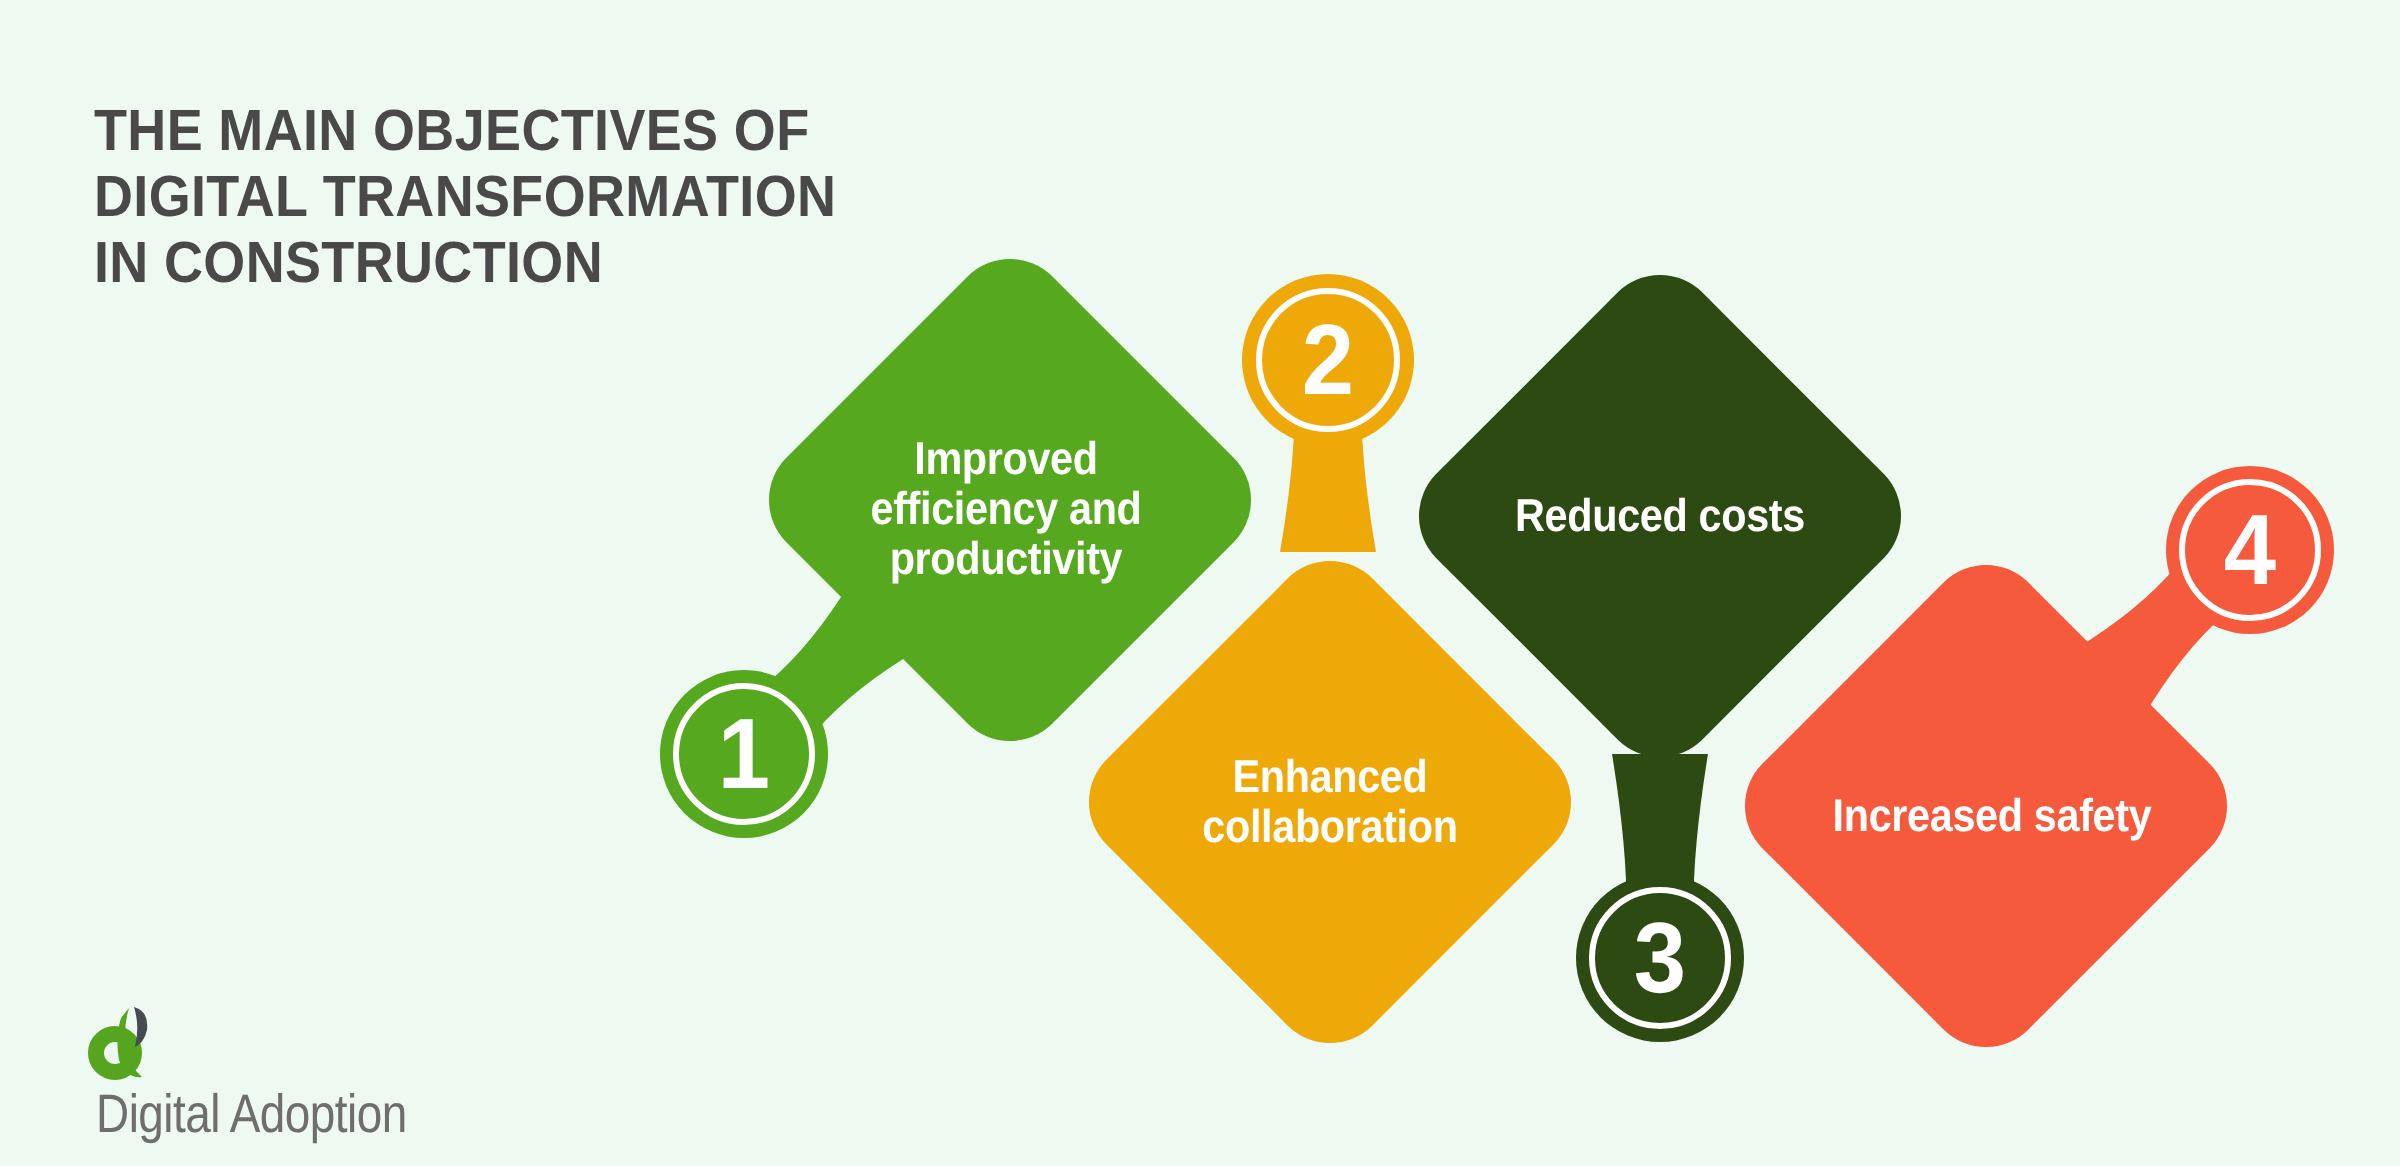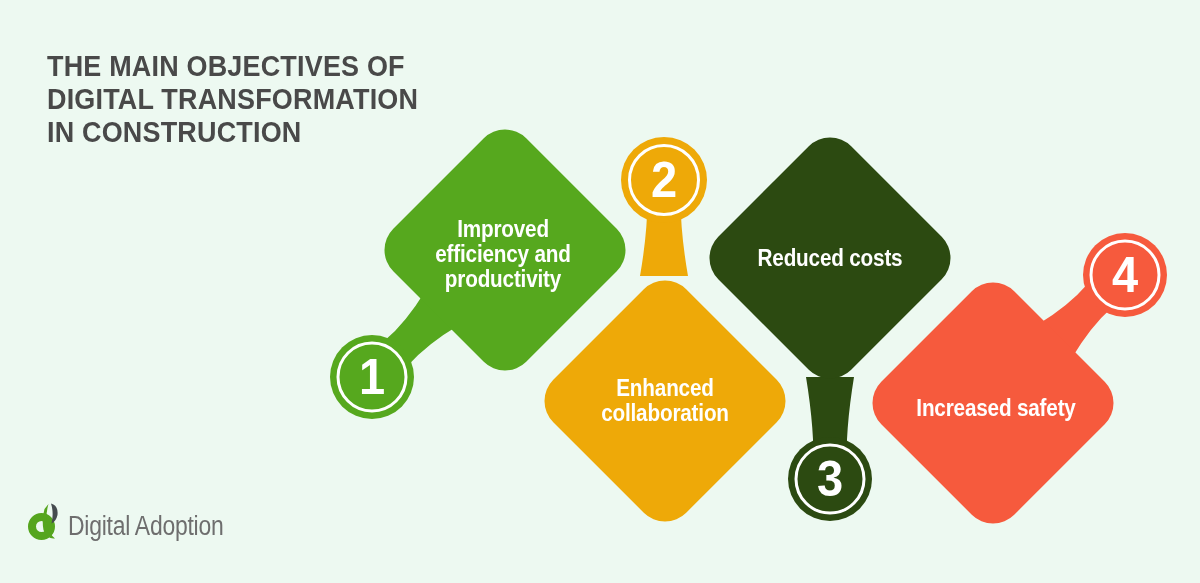--- a/index.html
+++ b/index.html
@@ -19,22 +19,22 @@
   .obj-label {
     position:absolute; transform:translate(-50%,-50%) scaleX(0.9);
     color:#ffffff; font-weight:bold; font-size:23px; line-height:1.08;
     text-align:center; white-space:pre-line; letter-spacing:-0.2px;
   }
   .obj-num {
     position:absolute; transform:translate(-50%,-52%) scaleX(0.94);
     color:#ffffff; font-weight:bold; font-size:50px; line-height:1;
   }
   .logo {
-    position:absolute; left:28px; top:502px;
-    display:flex; align-items:flex-end;
+    position:absolute; left:44px; top:502px;
+    display:flex; align-items:flex-start;flex-direction:column;
   }
   .logo-text {
     font-size:27px; color:#6e6e6e; letter-spacing:-0.3px; font-weight:400;
     transform:scaleX(0.85); transform-origin:left center; margin-left:4px;
     white-space:nowrap;
   }
   .l1 { left:503px; top:254px; width:220px; }
   .l2 { left:665px; top:401px; width:220px; }
   .l3 { left:830px; top:258px; width:260px; }
   .l4 { left:996px; top:408px; width:260px; }

